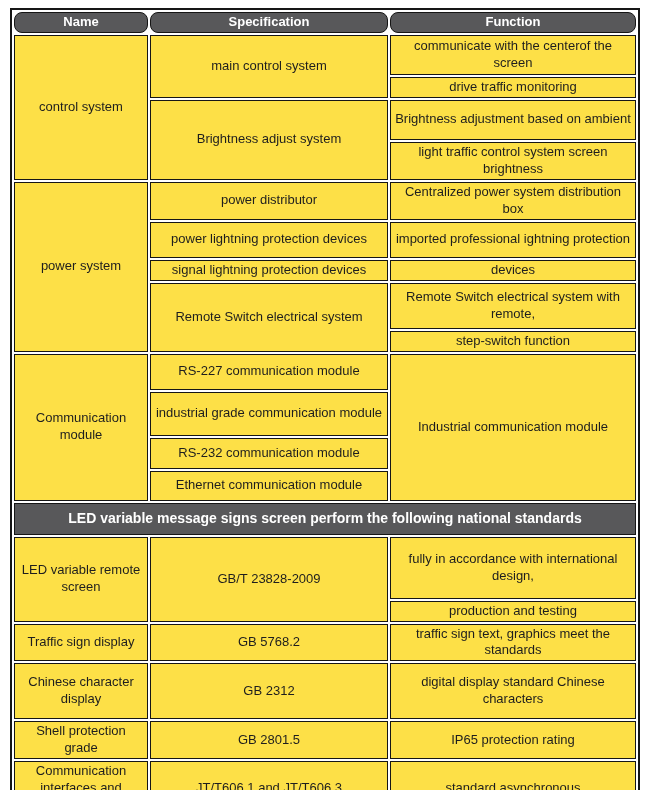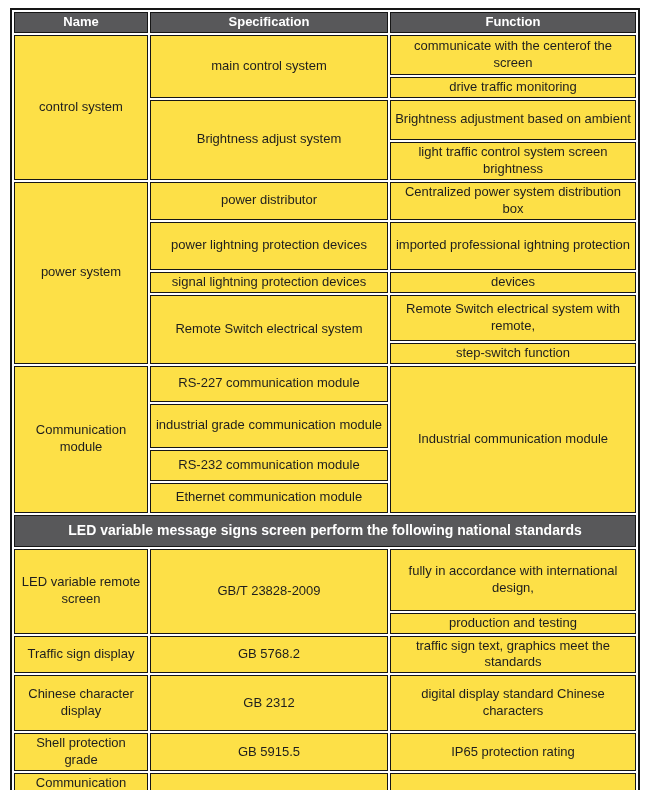--- a/index.html
+++ b/index.html
@@ -34,20 +34,21 @@
     color: #1e1e1e;
     padding: 1px 4px;
     line-height: 1.3;
     overflow: hidden;
   }
   .spec-table th {
     background: #58585a;
     color: #ffffff;
     font-weight: bold;
     font-size: 13px;
+    border-radius: 8px;
   }
   .spec-table td.band {
     background: #58585a;
     color: #ffffff;
     font-weight: bold;
     font-size: 14px;
     margin-top: 8px;
   }
 </style>
 </head>
@@ -82,21 +83,21 @@
     </tr>
     <tr style="height:38px">
       <td>light traffic control system screen brightness</td>
     </tr>
 
     <tr style="height:38px">
       <td rowspan="5">power system</td>
       <td>power distributor</td>
       <td>Centralized power system distribution box</td>
     </tr>
-    <tr style="height:48px">
+    <tr style="height:36px">
       <td>power lightning protection devices</td>
       <td>imported professional ightning protection</td>
     </tr>
     <tr style="height:18px">
       <td>signal lightning protection devices</td>
       <td>devices</td>
     </tr>
     <tr style="height:46px">
       <td rowspan="2">Remote Switch electrical system</td>
       <td>Remote Switch electrical system with remote,</td>
@@ -137,21 +138,21 @@
       <td>GB 5768.2</td>
       <td>traffic sign text, graphics meet the standards</td>
     </tr>
     <tr style="height:56px">
       <td>Chinese character display</td>
       <td>GB 2312</td>
       <td>digital display standard Chinese characters</td>
     </tr>
     <tr style="height:34px">
       <td>Shell protection grade</td>
-      <td>GB 5915.5</td>
+      <td>GB 2801.5</td>
       <td>IP65 protection rating</td>
     </tr>
     <tr style="height:54px">
       <td>Communication interfaces and protocols</td>
       <td>JT/T606.1 and JT/T606.3</td>
       <td>standard asynchronous</td>
     </tr>
   </tbody>
     </table>
 </div>

